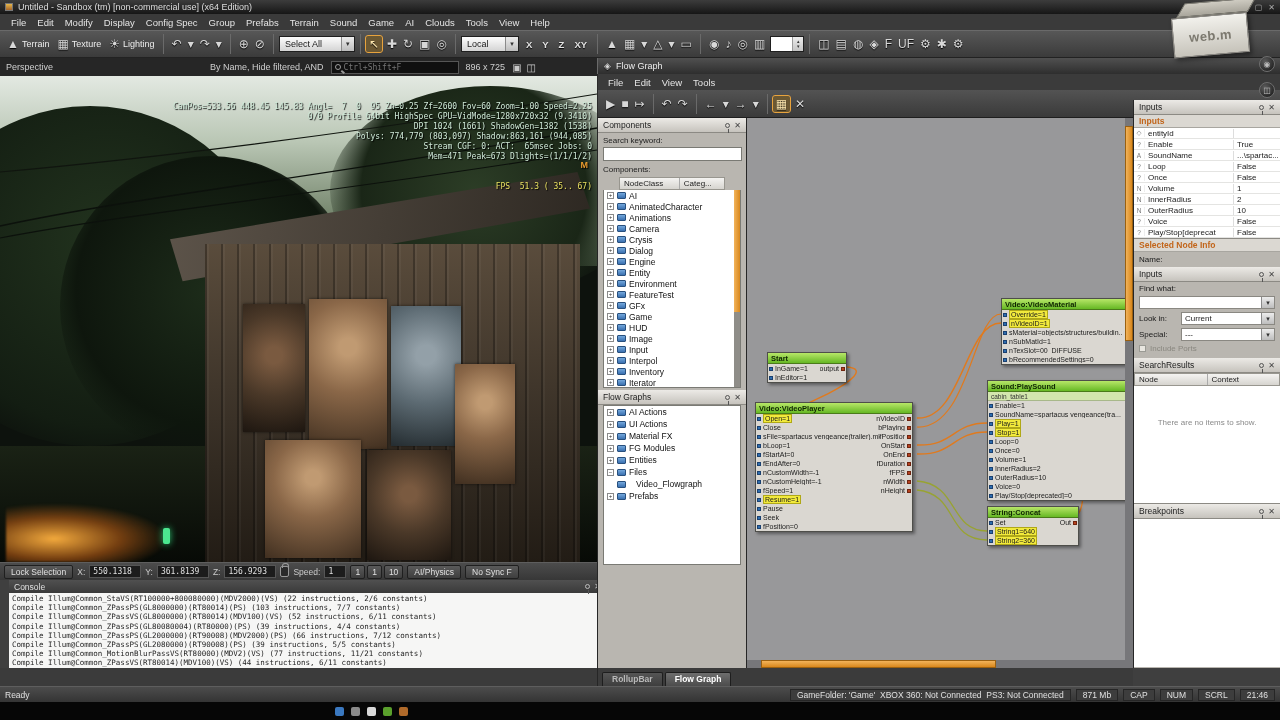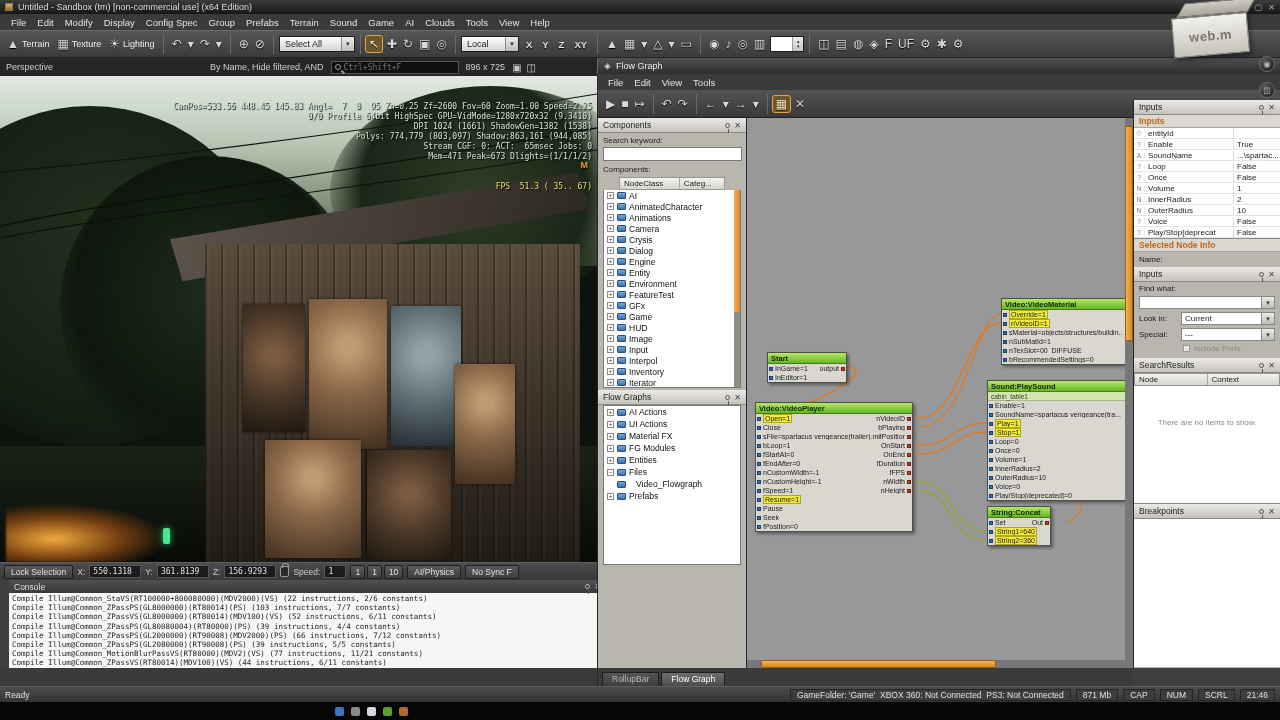--- a/index.html
+++ b/index.html
@@ -119,26 +119,26 @@
   .prow { display:flex; align-items:center; height:11px; border-bottom:1px solid #e4e4e2; font-size:8px; color:#1a1a1a; }
   .pt { width:11px; text-align:center; color:#777; font-size:6.5px; border-right:1px solid #eee; flex:none; }
   .pn { flex:1; padding:0 3px; border-right:1px solid #ddd; white-space:nowrap; overflow:hidden; }
   .pvv { width:46px; padding:0 3px; white-space:nowrap; overflow:hidden; flex:none; }
   .name-row { display:flex; align-items:flex-end; gap:4px; font-size:8px; color:#1a1a1a; padding:3px 5px; }
   .dockcombo { background:#fff; border:1px solid #8a8882; height:13px; display:flex; align-items:center; font-size:8px; color:#222; padding-left:3px; flex:1; }
   .search-body { padding:2px 5px 5px; font-size:8px; color:#1a1a1a; display:flex; flex-direction:column; gap:3px; }
   .srow { display:flex; align-items:center; gap:4px; }
   .srow .lbl { width:38px; flex:none; }
   .chk { width:7px; height:7px; border:1px solid #9a9a94; background:#e8e6e0; flex:none; }
-  .grayed { color:#8a8880;margin-left:44px; }
+  .grayed { color:#8a8880; }
   .results-body { background:#fff; height:118px; font-size:8px; color:#8a8a8a; text-align:center; padding-top:32px; border-bottom:1px solid #8c8a84; }
   .bp-body { background:#fff; height:148px; }
 
   .fg-tabs { left:597px; top:668px; width:536px; height:18px; background:#3b3b3b; display:flex; align-items:flex-end; gap:2px; padding:2px 4px 0; border-left:1px solid #262626; }
-  .tab { font-size:8.5px; color:#b8b8b8; background:linear-gradient(#555,#3e3e3e); border:1px solid #1e1e1e; border-bottom:none; padding:1px 9px 2px; border-radius:2px 2px 0 0; }
+  .tab { font-size:8.5px; color:#b8b8b8; background:linear-gradient(#555,#3e3e3e); border:1px solid #1e1e1e; border-bottom:none; padding:1px 9px 2px; border-radius:2px 2px 0 0;font-weight:bold; }
   .tab.active { color:#fff; background:linear-gradient(#6e6e6e,#4c4c4c); }
 
   .statusbar { left:0; top:686px; width:1280px; height:16px; background:linear-gradient(#4c4c4c,#343434); border-top:1px solid #5e5e5e; display:flex; align-items:center; gap:5px; padding:0 5px; font-size:8.5px; color:#e0e0e0; }
   .sseg { border:1px solid #262626; background:#3d3d3d; padding:0 6px; height:12px; line-height:11px; white-space:nowrap; }
   .sright { margin-left:auto; display:flex; gap:5px; align-items:center; }
 
   .taskbar { left:0; top:702px; width:1280px; height:18px; background:#060606; display:flex; align-items:center; gap:7px; padding-left:335px; }
   .tray { width:9px; height:9px; border-radius:2px; flex:none; }
 
   .wm { right:26px; top:1px; width:82px; height:56px; transform:rotate(-5deg); z-index:50; }
@@ -1034,21 +1034,21 @@
               <i class="pp"></i>
               <span class="pv">Play/Stop[deprecated]=0</span>
             </span>
           <span class="pside">
               <i class="pp out"></i>
             </span>
         </div>
       </div>
     </div>
 
-    <div class="node" style="left:240px;top:388px;width:64px">
+    <div class="node" style="left:240px;top:388px;width:92px">
       <div class="ntitle">String:Concat</div>
       <div>
         <div class="nrow">
           <span class="pside">
               <i class="pp"></i>
               <span class="pv">Set</span>
             </span>
           <span class="pside">
               <span class="pv">Out</span>
               <i class="pp out"></i>

